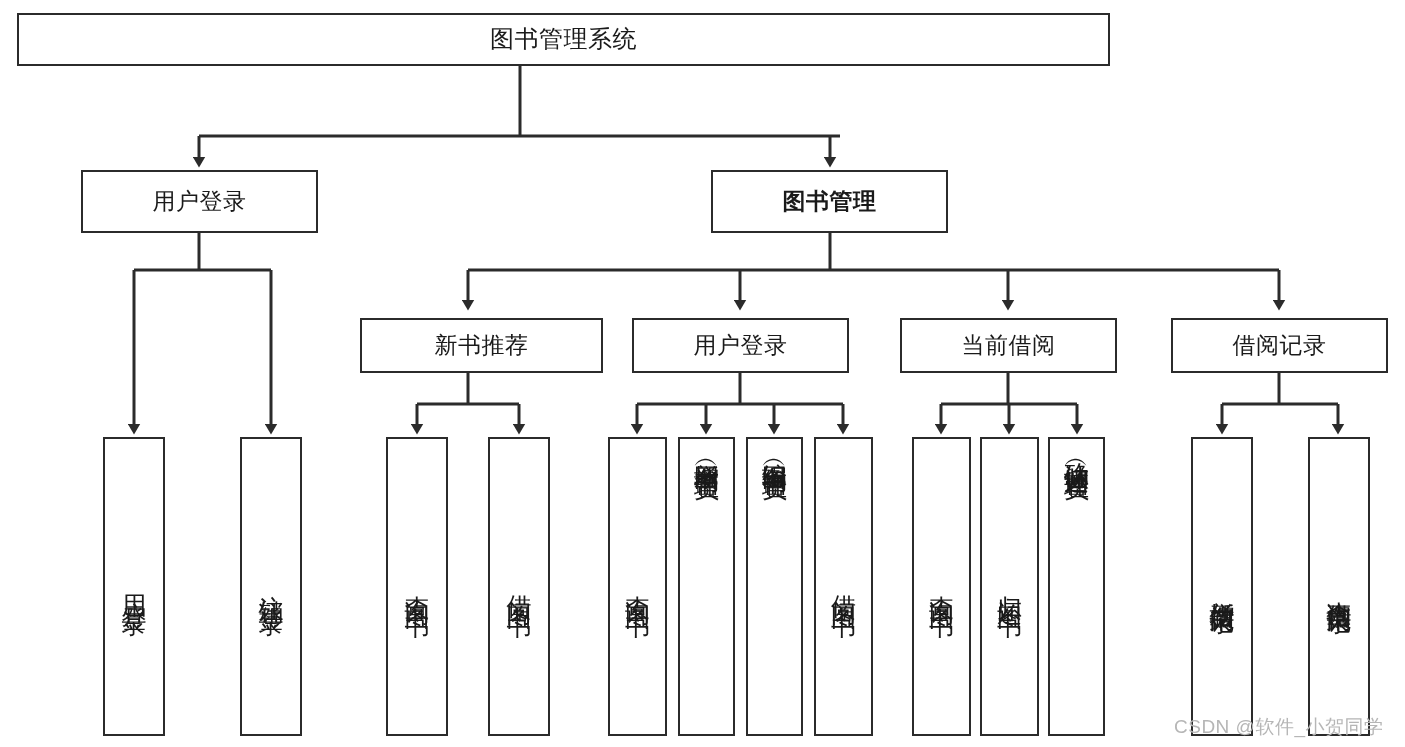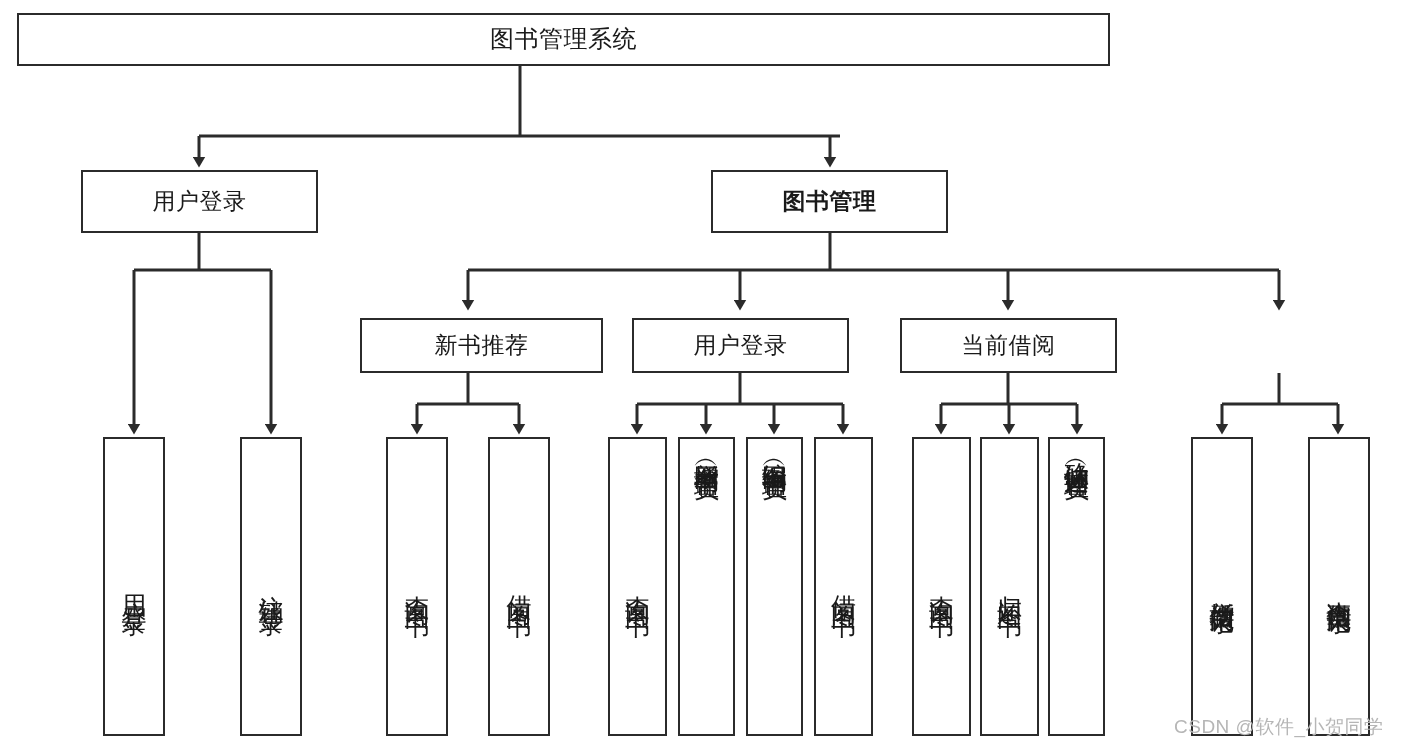--- a/index.html
+++ b/index.html
@@ -143,20 +143,23 @@
 
   <div class="node h" style="left:360px; top:318px; width:243px; height:55px;font-family:Liberation Serif, serif;">
     <span>新书推荐</span>
   </div>
   <div class="node h" style="left:632px; top:318px; width:217px; height:55px;">
     <span>用户登录</span>
   </div>
   <div class="node h" style="left:900px; top:318px; width:217px; height:55px;">
     <span>当前借阅</span>
   </div>
+  <div class="node h" style="left:1171px; top:318px; width:217px; height:55px;">
+    <span>借阅记录</span>
+  </div>
 
   <div class="node v" style="left:103px; top:437px; width:62px; height:299px;">
     <span class="vtext">用户登录</span>
   </div>
   <div class="node v" style="left:240px; top:437px; width:62px; height:299px;">
     <span class="vtext">注销登录</span>
   </div>
 
   <div class="node v" style="left:386px; top:437px; width:62px; height:299px;">
     <span class="vtext">查询图书</span>

